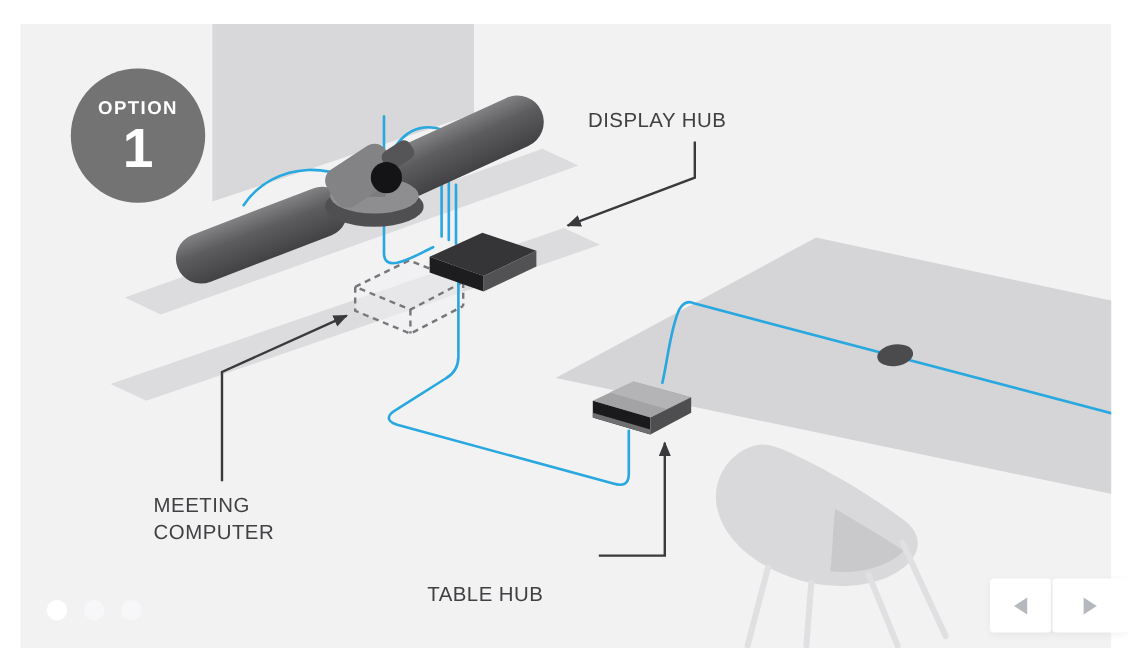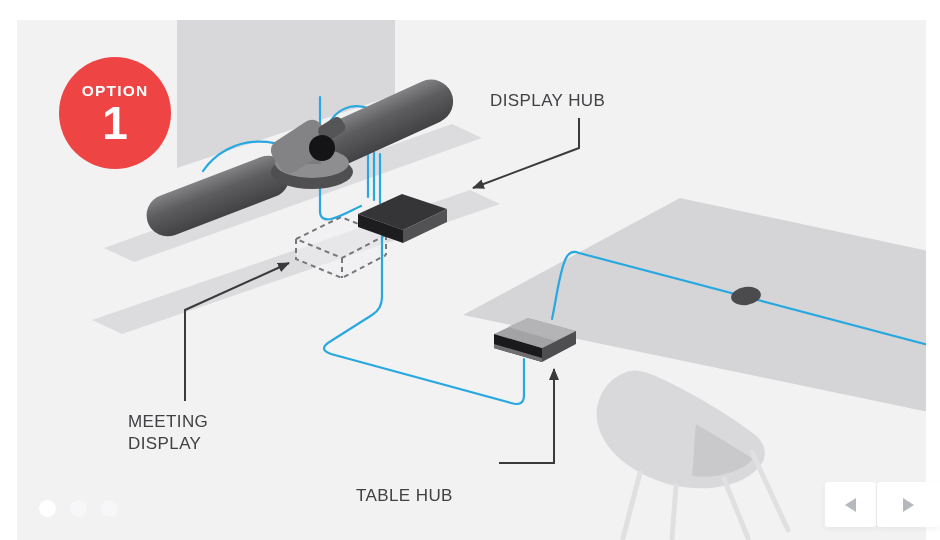--- a/index.html
+++ b/index.html
@@ -8,21 +8,21 @@
     font-family:"Liberation Sans", sans-serif;overflow:hidden;
   }
   .canvas{
     position:absolute;left:17px;top:20px;width:909px;height:520px;
     background:#f2f2f3;overflow:hidden;
   }
   .canvas svg{position:absolute;left:-17px;top:-20px;width:940px;height:540px;display:block;}
 
   .badge{
     position:absolute;left:59px;top:57px;width:112px;height:112px;border-radius:50%;
-    background:#ef4444;color:#ffffff;display:flex;flex-direction:column;
+    background:#737373;color:#ffffff;display:flex;flex-direction:column;
     align-items:center;justify-content:center;text-align:center;
   }
   .badge .opt{font-size:15.5px;font-weight:bold;letter-spacing:1.2px;margin-top:2px;}
   .badge .num{font-size:46px;font-weight:bold;line-height:46px;}
 
   .anno{
     position:absolute;color:#414144;font-weight:normal;font-size:17px;
     letter-spacing:0.4px;text-align:left;line-height:22px;
   }
   .anno.display-hub{left:490px;top:90px;width:180px;}
@@ -140,21 +140,21 @@
     </g>
   </svg>
 </div>
 
 <div class="badge">
   <div class="opt">OPTION</div>
   <div class="num">1</div>
 </div>
 
 <div class="anno display-hub">DISPLAY HUB</div>
-<div class="anno meeting-computer">MEETING DISPLAY</div>
+<div class="anno meeting-computer">MEETING COMPUTER</div>
 <div class="anno table-hub">TABLE HUB</div>
 
 <div class="dots">
   <div class="dot active"></div>
   <div class="dot"></div>
   <div class="dot"></div>
 </div>
 
 <div class="nav-btn prev">
   <span class="tri left"></span>

